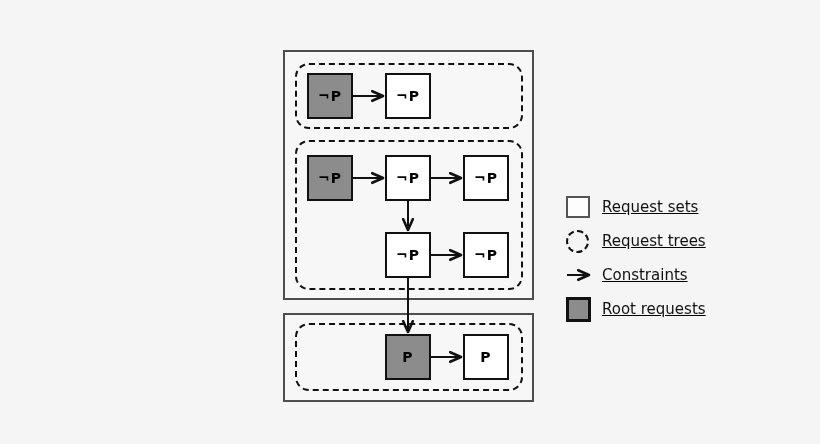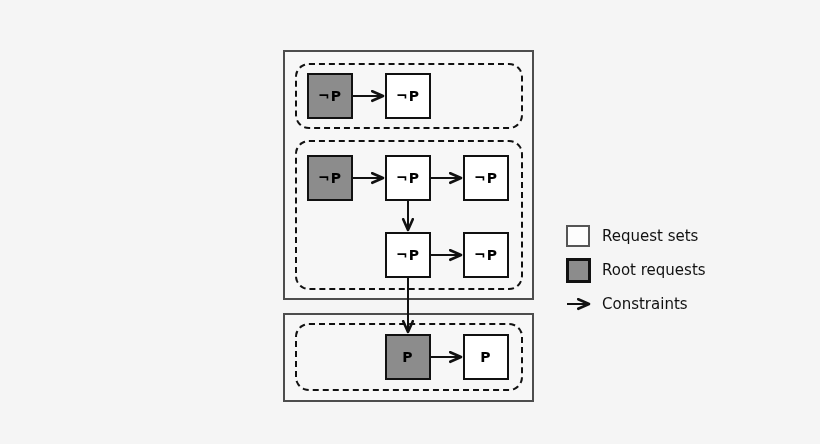--- a/index.html
+++ b/index.html
@@ -47,21 +47,21 @@
   #n-t2-n4   { left:463px; top:232px; }
   #n-t3-root { left:385px; top:334px; }
   #n-t3-c1   { left:463px; top:334px; }
 
   .arrows {
     position:absolute; left:0; top:0; width:820px; height:444px;
     pointer-events:none;
   }
 
   
-  .legend { position:absolute; left:566px; top:219px; }
+  .legend { position:absolute; left:566px; top:190px;text-decoration:underline; }
   .legend-row {
     display:flex; align-items:center; height:34px;
   }
   .legend-icon-cell {
     width:36px; display:flex; align-items:center; justify-content:flex-start;
   }
   .legend-label {
     font-size:15px; color:#111;
   }
   .icon-set {
@@ -126,37 +126,43 @@
 
   <div class="legend">
 
     <div class="legend-row">
       <span class="legend-icon-cell">
         <span class="icon-set"></span>
       </span>
       <span class="legend-label">Request sets</span>
     </div>
 
-
-
     <div class="legend-row">
       <span class="legend-icon-cell">
-        <span class="icon-root"></span>
+        <span class="icon-tree"></span>
       </span>
-      <span class="legend-label">Root requests</span>
+      <span class="legend-label">Request trees</span>
     </div>
+
 
     <div class="legend-row">
       <span class="legend-icon-cell">
         <svg width="27" height="14" viewBox="0 0 27 14" xmlns="http://www.w3.org/2000/svg">
           <defs>
             <marker id="ahl" markerUnits="strokeWidth" markerWidth="8" markerHeight="8" refX="6" refY="3" orient="auto">
               <path d="M0.6,0.6 L6,3 L0.6,5.4" fill="none" stroke="#111" stroke-width="1.3" stroke-linecap="round" stroke-linejoin="round"></path>
             </marker>
           </defs>
           <line x1="1" y1="7" x2="23" y2="7" stroke="#111" stroke-width="2" marker-end="url(#ahl)"></line>
         </svg>
       </span>
       <span class="legend-label">Constraints</span>
     </div>
 
+    <div class="legend-row">
+      <span class="legend-icon-cell">
+        <span class="icon-root"></span>
+      </span>
+      <span class="legend-label">Root requests</span>
+    </div>
+
   </div>
 </div>
 
 </body></html>

